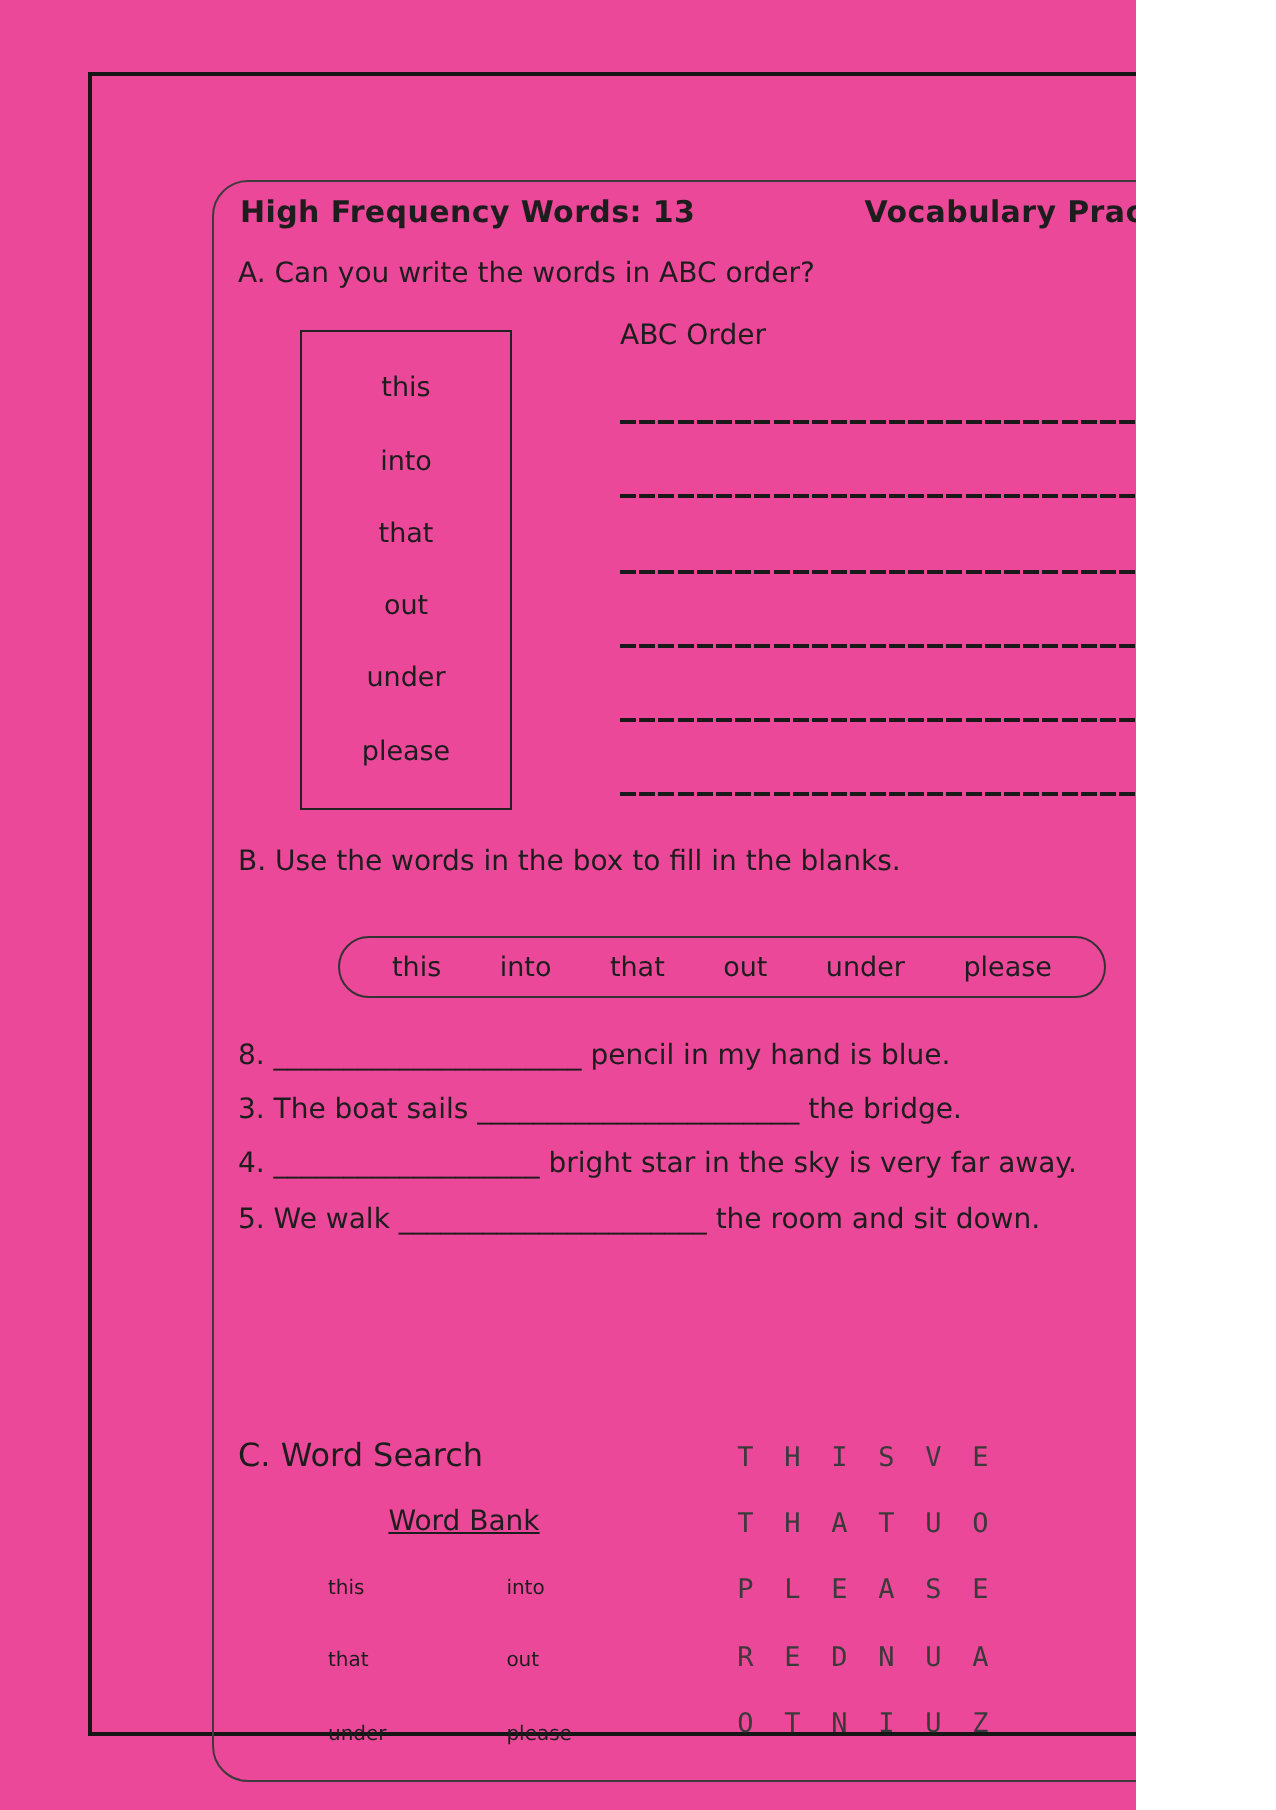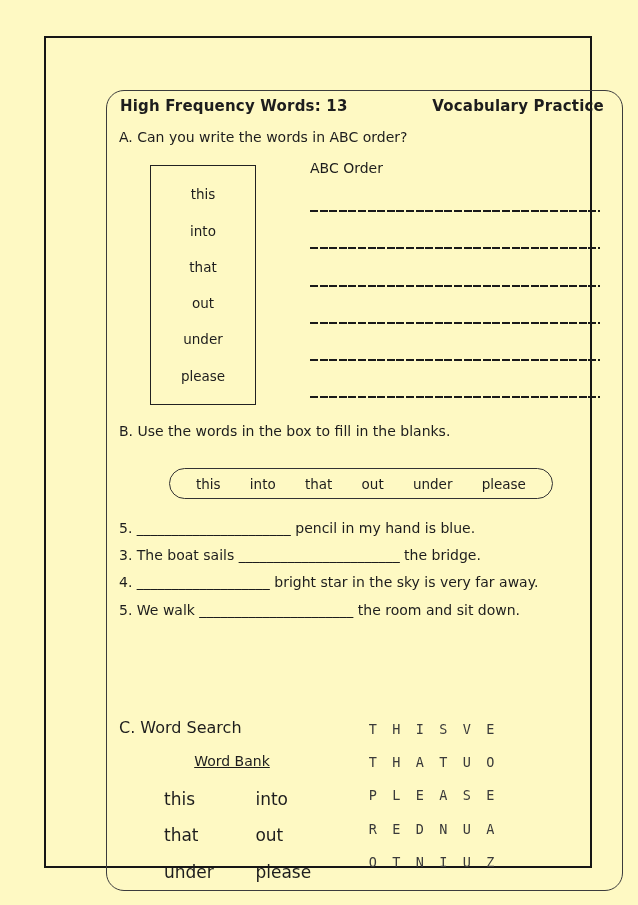--- a/index.html
+++ b/index.html
@@ -1,17 +1,17 @@
 <!DOCTYPE html>
 <html><head>
 <meta charset="utf-8">
 <style>
   html,body{margin:0;padding:0;background:#ffffff;}
   .page{
-    position:relative;width:638px;height:905px;background:#fef9c3;
+    position:relative;width:568px;height:905px;background:#ec4899;
     font-family:"DejaVu Sans","Liberation Sans",sans-serif;color:#1d1d1d;
     overflow:hidden;
   }
   .outer-border{
     position:absolute;left:44px;top:36px;width:548px;height:832px;
     border:2px solid #161616;box-sizing:border-box;
   }
   .inner-frame{
     position:absolute;left:60px;top:52px;width:517px;height:801px;
     border:1px solid #3c3c3c;border-radius:18px;box-sizing:border-box;
@@ -33,21 +33,21 @@
   .b-heading{position:absolute;left:12px;top:332px;font-size:14px;}
   .pill{
     position:absolute;left:62px;top:377px;width:384px;height:31px;
     border:1px solid #333;border-radius:16px;box-sizing:border-box;
     display:flex;align-items:center;justify-content:space-between;
     padding:0 26px;font-size:13.5px;
   }
   .sentences{position:absolute;left:12px;top:424px;width:502px;font-size:14px;line-height:27.2px;white-space:nowrap;}
   .c-heading{position:absolute;left:12px;top:627px;font-size:16px;}
   .wb-label{position:absolute;left:57px;top:662px;width:136px;text-align:center;font-size:14px;text-decoration:underline;}
-  .wb-row{position:absolute;left:57px;font-size:17px;}
+  .wb-row{position:absolute;left:57px;font-size:10px;}
   .wb-row .col1{display:inline-block;width:86px;}
   .ws-grid{position:absolute;left:254px;top:622px;color:#3a3a3a;}
   .ws-row{display:flex;}
   .ws-cell{
     width:23.5px;height:33.2px;line-height:33.2px;text-align:center;
     font-family:"DejaVu Sans Mono","Liberation Mono",monospace;font-size:13.5px;
   }
 </style>
 </head>
 <body>
@@ -84,21 +84,21 @@
       <div class="pill">
         <span>this</span>
         <span>into</span>
         <span>that</span>
         <span>out</span>
         <span>under</span>
         <span>please</span>
       </div>
 
       <div class="sentences">
-        <div>5. ______________________ pencil in my hand is blue.</div>
+        <div>8. ______________________ pencil in my hand is blue.</div>
         <div>3. The boat sails _______________________ the bridge.</div>
         <div>4. ___________________ bright star in the sky is very far away.</div>
         <div>5. We walk ______________________ the room and sit down.</div>
       </div>
 
       <div class="c-heading">C. Word Search</div>
 
       <div class="wb-label">Word Bank</div>
 
       <div class="wb-row" style="top:698px">

